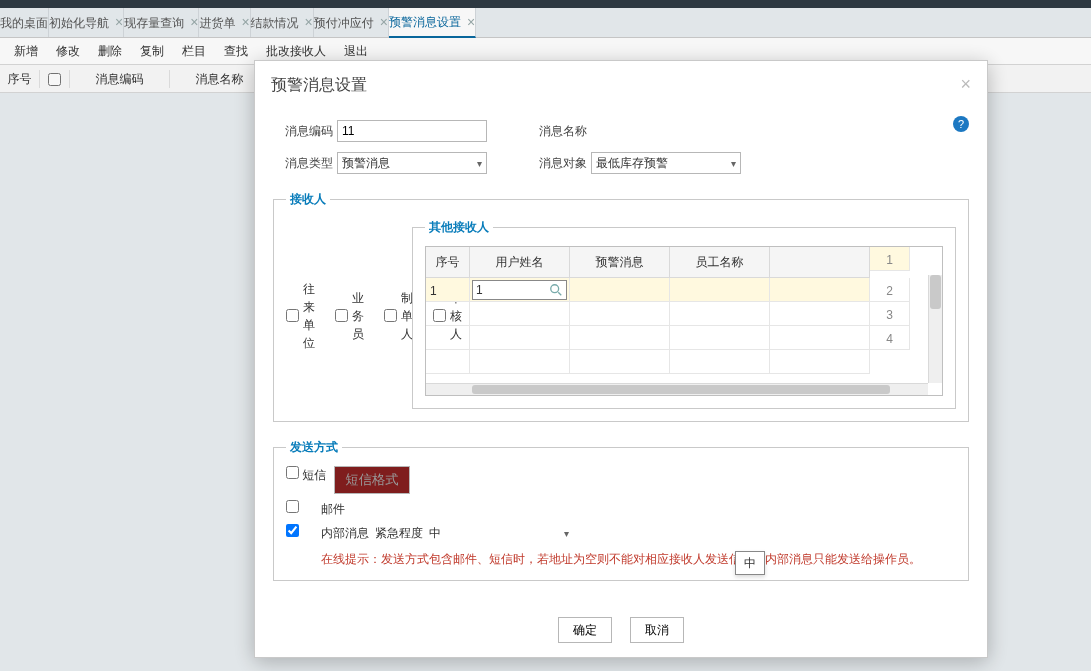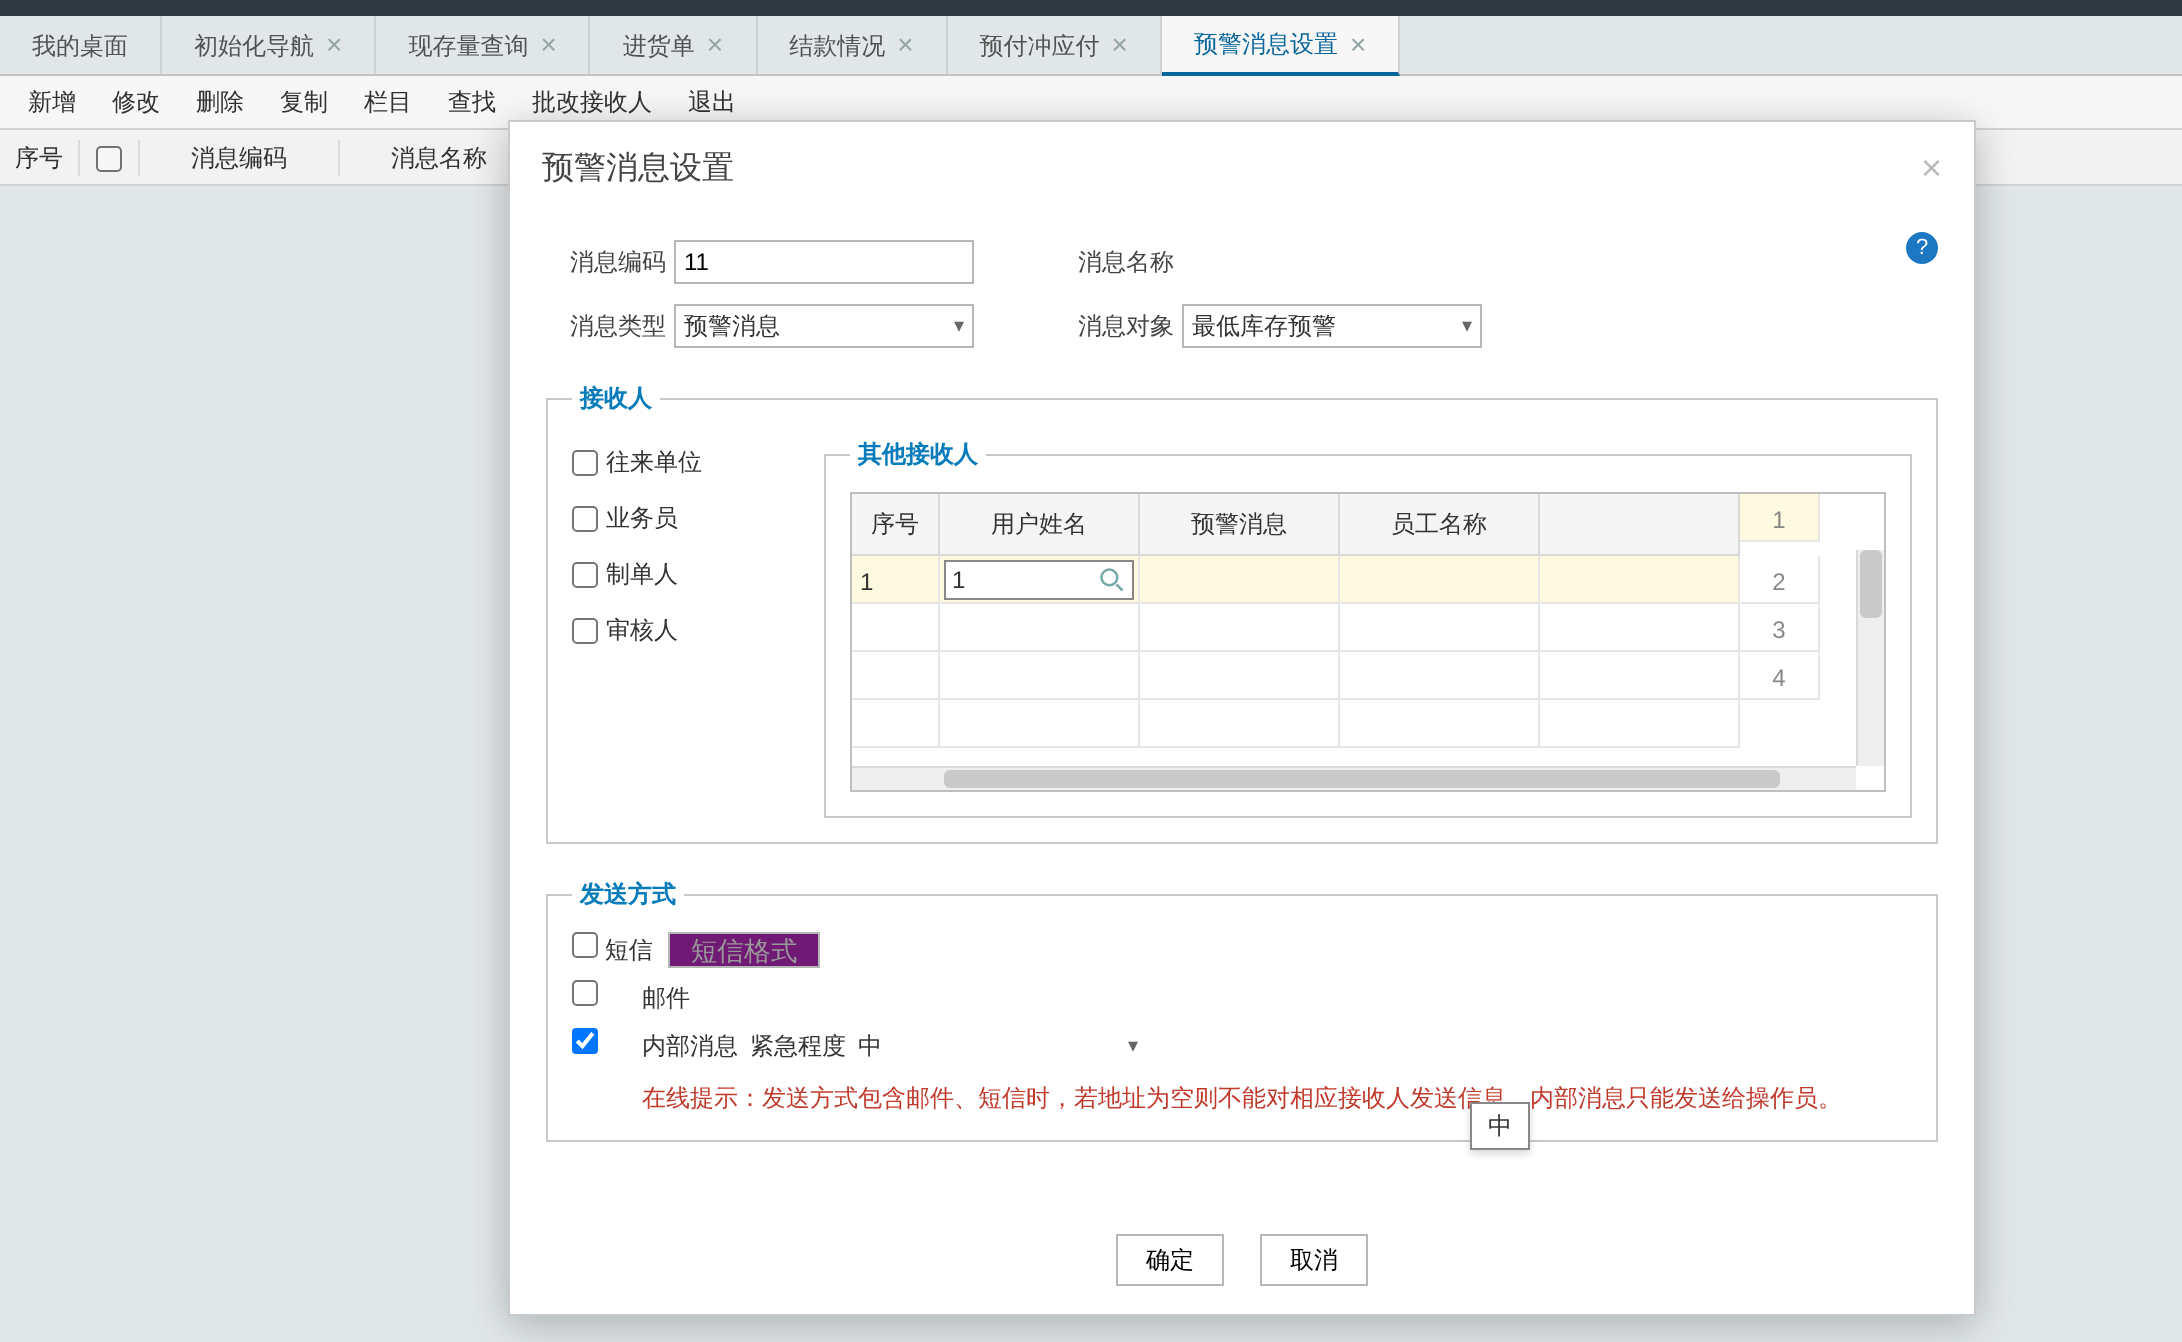--- a/index.html
+++ b/index.html
@@ -1,21 +1,21 @@
 <!DOCTYPE html>
 <html><head>
 <meta charset="utf-8">
 <style>
 *{box-sizing:border-box;margin:0;padding:0}
 body{font:12px/1.5 "Microsoft YaHei",SimSun,Arial,sans-serif;color:#333;background:#e9eef1}
 .topbar{height:8px;background:#2f3a44}
 
 
 .tabs{display:flex;background:#e9eef1;border-bottom:1px solid #ccc;height:30px}
-.tab{display:flex;align-items:center;gap:6px;padding:0 16px;border-right:1px solid #d4d9dd;color:#555;cursor:default}
+.tab{display:flex;align-items:center;gap:6px;padding:0 0;border-right:1px solid #d4d9dd;color:#555;cursor:default}
 .tab.active{background:#fff;color:#0a6aa1;border-bottom:2px solid #0a6aa1;margin-bottom:-1px}
 .tab .x{color:#9aa;font-size:14px;cursor:pointer}
 
 
 .toolbar{display:flex;gap:18px;padding:4px 14px;background:#fff;border-bottom:1px solid #d9d9d9}
 .toolbar span{color:#333;cursor:pointer}
 
 
 .grid-header{display:flex;background:#fafafa;border-bottom:1px solid #d9d9d9;height:28px;align-items:center}
 .grid-header .c1{width:40px;text-align:center;border-right:1px solid #e2e2e2}
@@ -35,41 +35,41 @@
 .form-row{display:flex;gap:40px;margin-bottom:10px}
 .field{display:flex;align-items:center;gap:4px}
 .field label{width:60px;text-align:right;color:#444}
 .field input[type=text],.field .sel{border:1px solid #b7b7b7;height:22px;width:150px;padding:0 4px;font:inherit;background:#fff}
 .sel{display:flex;align-items:center;justify-content:space-between;cursor:pointer}
 .sel .caret{font-size:10px;color:#666}
 
 fieldset{border:1px solid #c9c9c9;margin-top:16px;padding:10px 12px 12px}
 legend{color:#087cba;padding:0 4px;font-weight:bold;font-size:12px}
 .recv{display:flex;gap:16px}
-.recv-left{width:110px;display:flex;flex-direction:column;gap:10px;padding-top:4px}
+.recv-left{width:110px;display:flex;flex-direction:row;gap:20px;padding-top:4px}
 .recv-left label{display:flex;align-items:center;gap:4px}
 .recv-right{flex:1}
 .recv-right fieldset{margin-top:0}
 
 .tbl-wrap{border:1px solid #bfbfbf;position:relative;height:150px;overflow:hidden}
 .tbl{display:grid;grid-template-columns:44px 100px 100px 100px 100px 40px;font-size:12px}
 .tbl .th{background:#f5f5f5;border-right:1px solid #d9d9d9;border-bottom:1px solid #d9d9d9;text-align:center;padding:6px 4px}
 .tbl .td{border-right:1px solid #e6e6e6;border-bottom:1px solid #e6e6e6;padding:4px;height:24px;text-align:center;color:#888}
 .tbl .td.left{text-align:left;color:#333}
 .lookup{border:1px solid #888;height:20px;display:flex;align-items:center;padding:0 3px;justify-content:space-between;background:#fff}
 .magnify{width:14px;height:14px;stroke:#7aa;fill:none;stroke-width:1.5}
 .scroll-v{position:absolute;right:0;top:28px;bottom:12px;width:14px;background:#efefef;border-left:1px solid #d9d9d9}
 .scroll-v .thumb{position:absolute;top:0;left:1px;right:1px;height:34px;background:#c9c9c9;border-radius:3px}
 .scroll-h{position:absolute;left:0;right:14px;bottom:0;height:12px;background:#efefef;border-top:1px solid #d9d9d9}
 .scroll-h .track{position:absolute;top:1px;left:46px;right:2px;height:9px}
 .scroll-h .thumb{position:absolute;left:0;top:0;height:100%;width:92%;background:#c9c9c9;border-radius:3px}
 
 .send-top{display:flex;align-items:flex-start;gap:8px}
 .note{color:#c0392b;line-height:1.5;flex:1}
-.btn-sm{border:1px solid #b7b7b7;background:#701a75;color:#999;height:18px;padding:0 10px;cursor:default}
+.btn-sm{border:1px solid #b7b7b7;background:#7f1d1d;color:#999;height:28px;padding:0 10px;cursor:default}
 .send-mid{margin-top:6px}
 .send-mid label{display:flex;align-items:flex-start;gap:22px;margin-bottom:6px}
 .send-row{display:flex;align-items:center;gap:6px}
 .note2{color:#c0392b;margin-top:8px;text-align:center}
 .popup-opt{position:absolute;left:480px;top:490px;border:1px solid #888;background:#fff;padding:2px 8px;font-size:12px;box-shadow:0 2px 4px rgba(0,0,0,.15)}
 .btn{border:1px solid #b7b7b7;background:#fff;height:26px;padding:0 14px;cursor:pointer;font:inherit}
 
 .modal-ft{display:flex;justify-content:center;gap:18px;padding:14px 30px;border-top:0}
 </style>
 </head>

